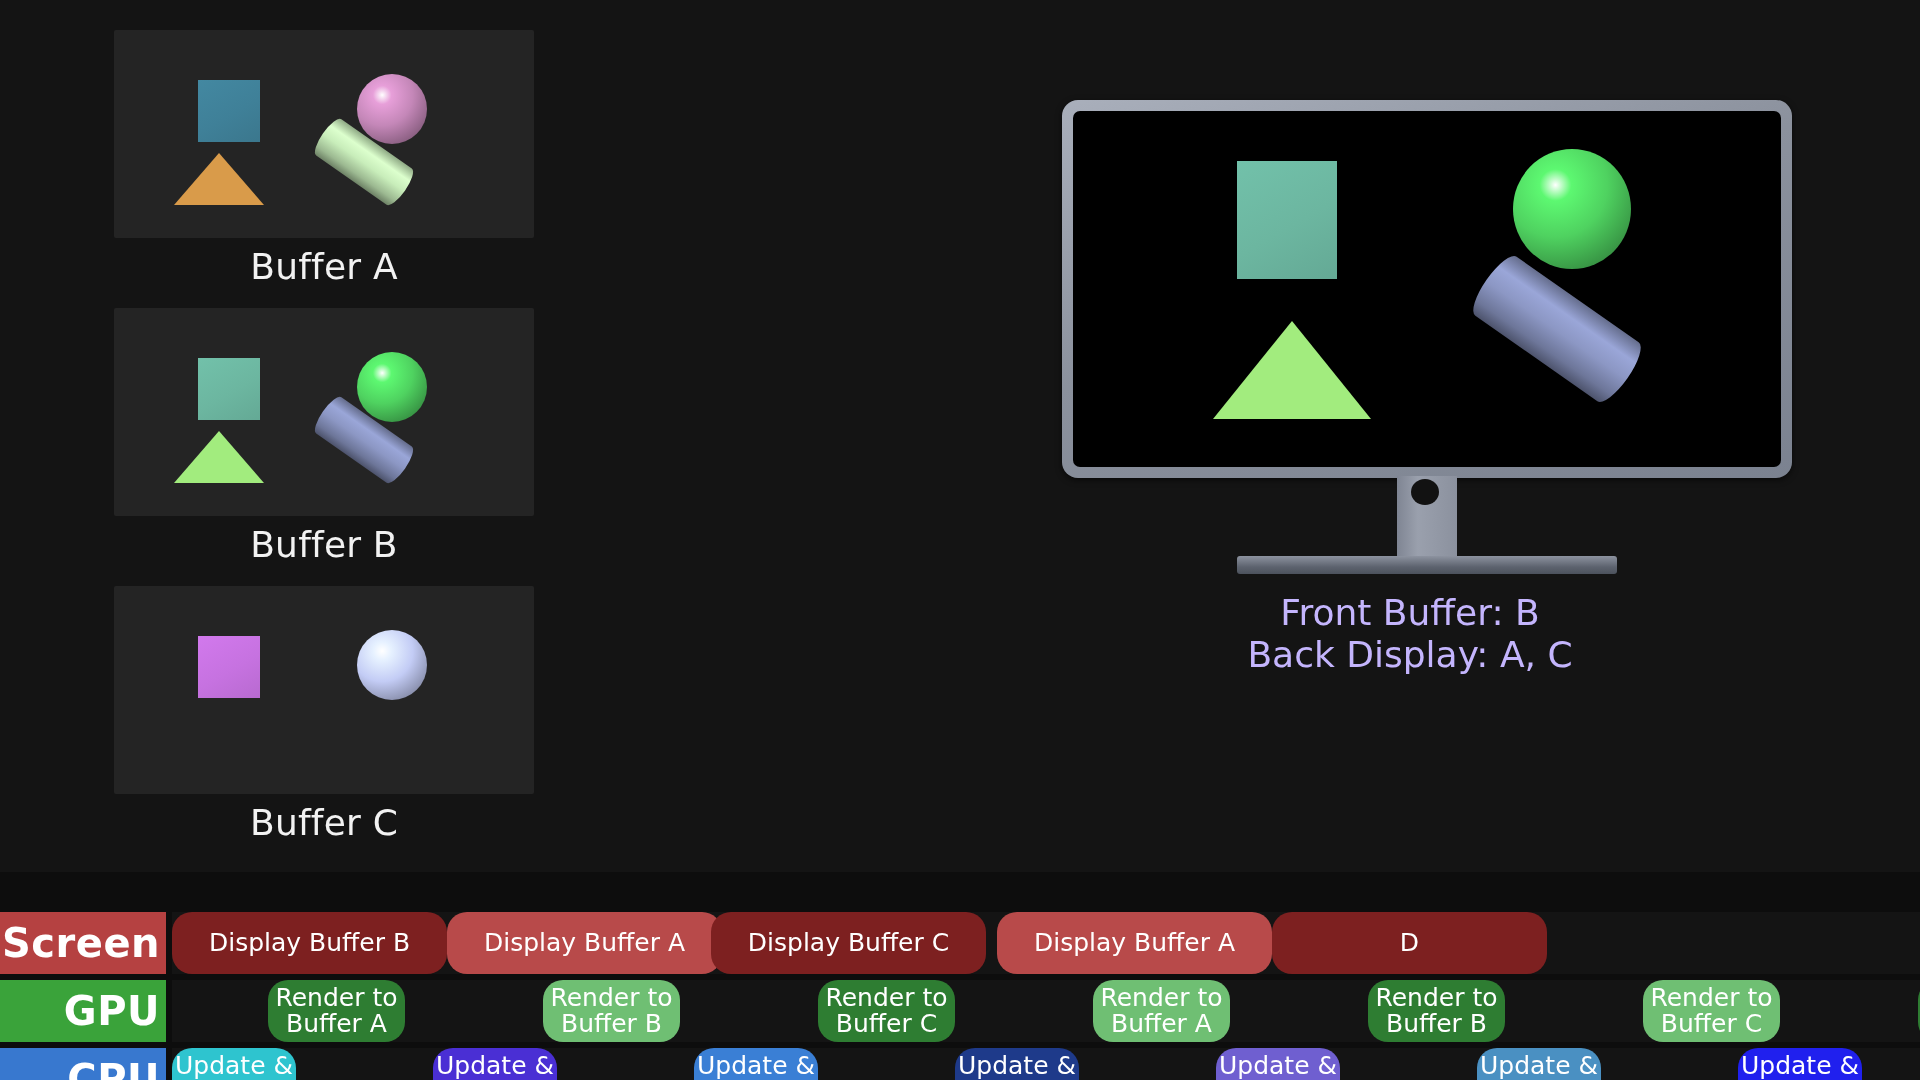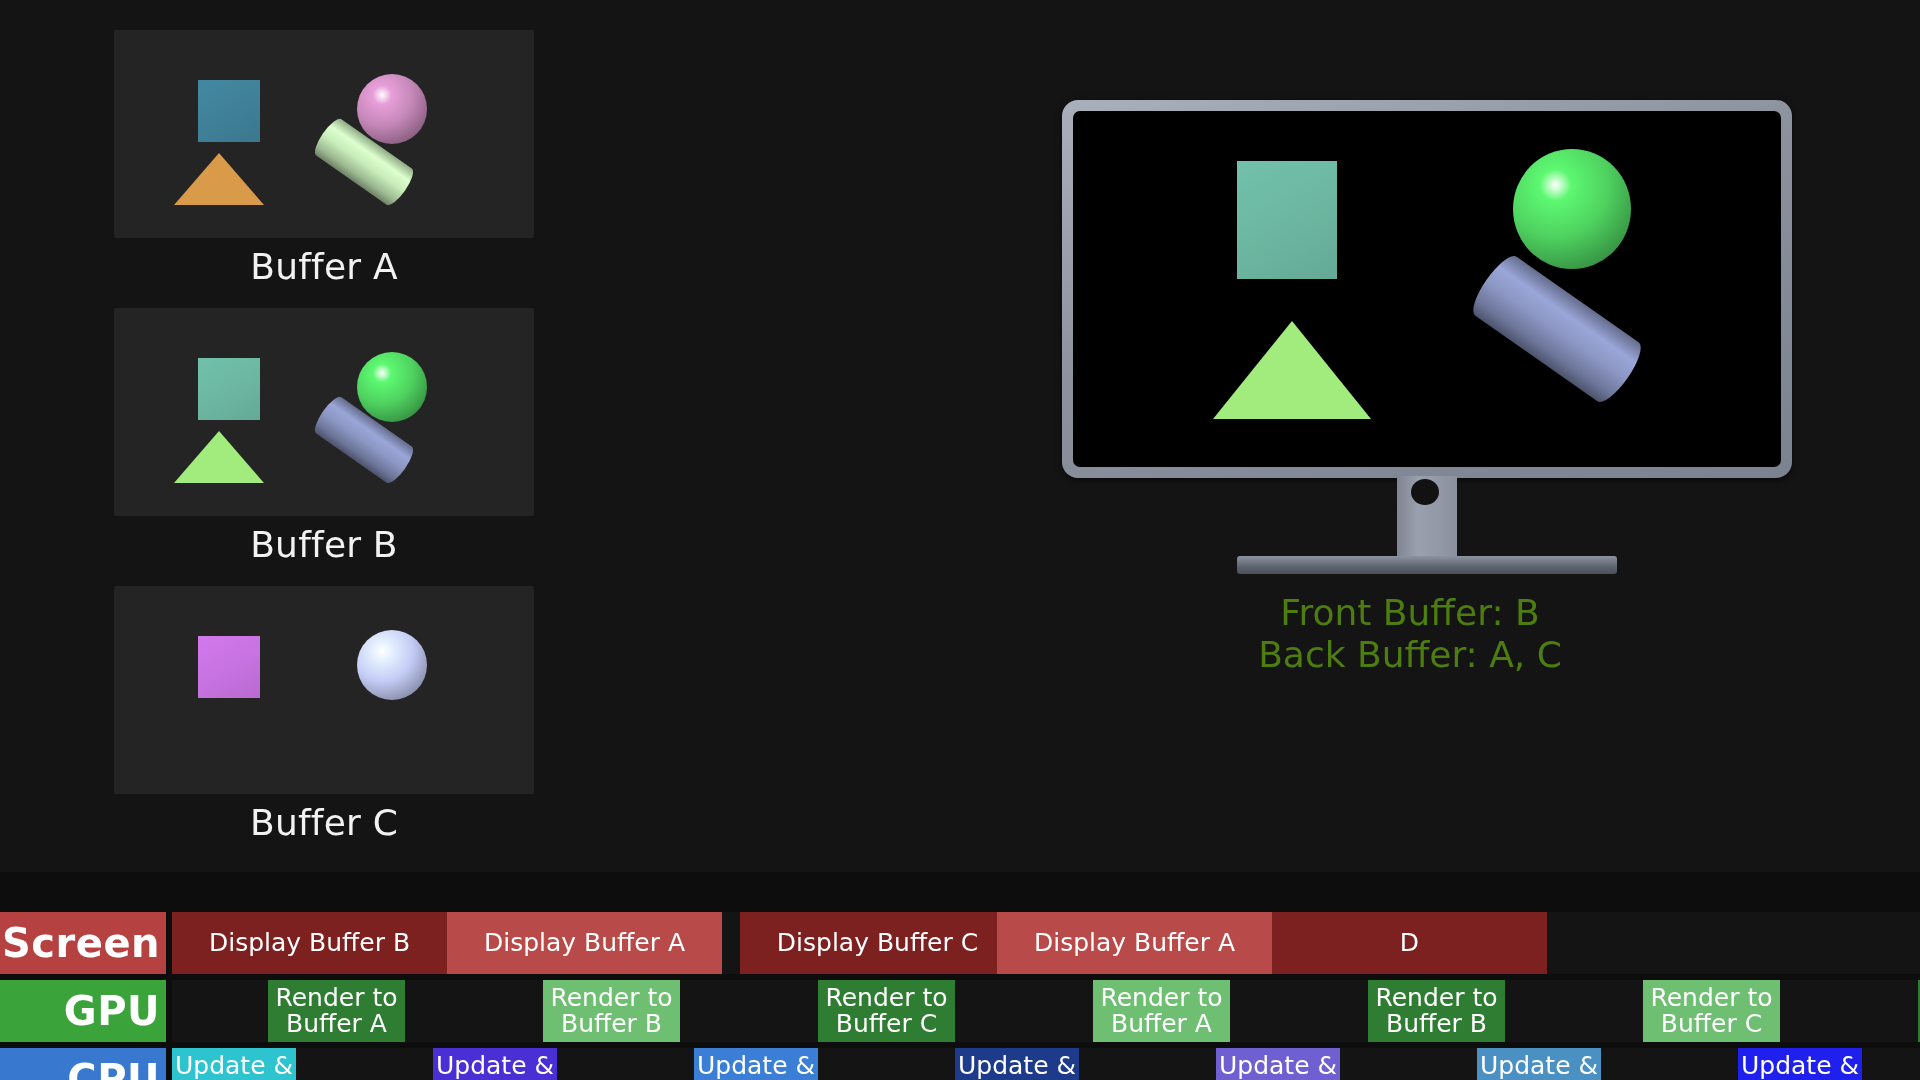--- a/index.html
+++ b/index.html
@@ -46,21 +46,21 @@
     position:absolute; left:14px; top:3px; width:28px; height:26px;
     background:#121212; border-radius:50%;
   }
   .base {
     position:absolute; left:237px; top:484px; width:380px; height:18px;
     background:linear-gradient(180deg,#8d93a0 0%,#5d636f 60%,#4c525d 100%);
     border-radius:3px;
   }
   .monitor-caption {
     position:absolute; left:0; top:520px; width:820px; text-align:center;
-    font-size:36px; line-height:1.18; color:#4d7c0f;
+    font-size:36px; line-height:1.18; color:#c4b5fd;
   }
 
   
   .timeline { position:absolute; left:0; bottom:0; width:1920px; height:208px; background:#0d0d0d; }
   .tl-row { position:absolute; left:0; width:1920px; height:62px;margin-top:32px; }
   .tl-row.r0 { top:8px; }
   .tl-row.r1 { top:76px; }
   .tl-row.r2 { top:144px; }
 
   .tl-label {
@@ -69,21 +69,21 @@
     padding-right:6px; font-size:40px; font-weight:700; color:#fff;
     letter-spacing:.5px;
   }
   .tl-track {
     position:absolute; left:172px; top:0; right:0; height:62px;
     background:#141414; overflow:hidden;
   }
   .tl-seg {
     position:absolute; top:0; height:62px;
     display:flex; align-items:center; justify-content:center;
-    text-align:center; color:#fff; overflow:hidden;
+    text-align:center; color:#fff; overflow:hidden;border-radius:20px;
   }
   .tl-seg.screen { font-size:25px; line-height:1.1; }
   .tl-seg.small  { font-size:25px; line-height:1.06; white-space:pre-line; }
 </style>
 </head>
 <body>
 
 <div id="root">
 
   <div class="buffers" id="buffers">
@@ -122,31 +122,31 @@
           <div class="tri" style="position: absolute; left: 140px; top: 210px; width: 0px; height: 0px; border-left: 79px solid transparent; border-right: 79px solid transparent; border-bottom: 98px solid rgb(162, 236, 126);"></div>
           <div class="cyl" style="position: absolute; left: 398px; top: 182px; width: 172px; height: 72px; transform: rotate(35deg); background: linear-gradient(rgb(101, 109, 141) 0%, rgb(154, 166, 216) 26%, rgb(140, 151, 196) 52%, rgb(109, 118, 153) 82%, rgb(77, 83, 108) 100%); border-radius: 11.52px / 36px;"></div>
         </div>
     </div>
     <div class="neck">
       <div class="neck-hole"></div>
     </div>
     <div class="base"></div>
     <div class="monitor-caption">
       <div>Front Buffer: B</div>
-      <div>Back Buffer: A, C</div>
+      <div>Back Display: A, C</div>
     </div>
   </div>
 
   <div class="timeline" id="timeline">
       <div class="tl-row r0">
         <div class="tl-label" style="background: rgb(181, 65, 65);">Screen</div>
         <div class="tl-track">
           <div class="tl-seg screen" style="left: 0px; width: 275px; background: rgb(125, 32, 32);">Display Buffer B</div>
           <div class="tl-seg screen" style="left: 275px; width: 275px; background: rgb(184, 74, 74);">Display Buffer A</div>
-          <div class="tl-seg screen" style="left: 568px; width: 275px; background: rgb(125, 32, 32);">Display Buffer C</div>
+          <div class="tl-seg screen" style="left: 539px; width: 275px; background: rgb(125, 32, 32);">Display Buffer C</div>
           <div class="tl-seg screen" style="left: 825px; width: 275px; background: rgb(184, 74, 74);">Display Buffer A</div>
           <div class="tl-seg screen" style="left: 1100px; width: 275px; background: rgb(125, 32, 32);">D</div>
         </div>
       </div>
       <div class="tl-row r1">
         <div class="tl-label" style="background: rgb(58, 163, 58); text-align: center;">GPU</div>
         <div class="tl-track">
           <div class="tl-seg small" style="left: 96px; width: 137px; background: rgb(46, 125, 50);">Render to
 Buffer A</div>
           <div class="tl-seg small" style="left: 371px; width: 137px; background: rgb(111, 191, 115);">Render to

